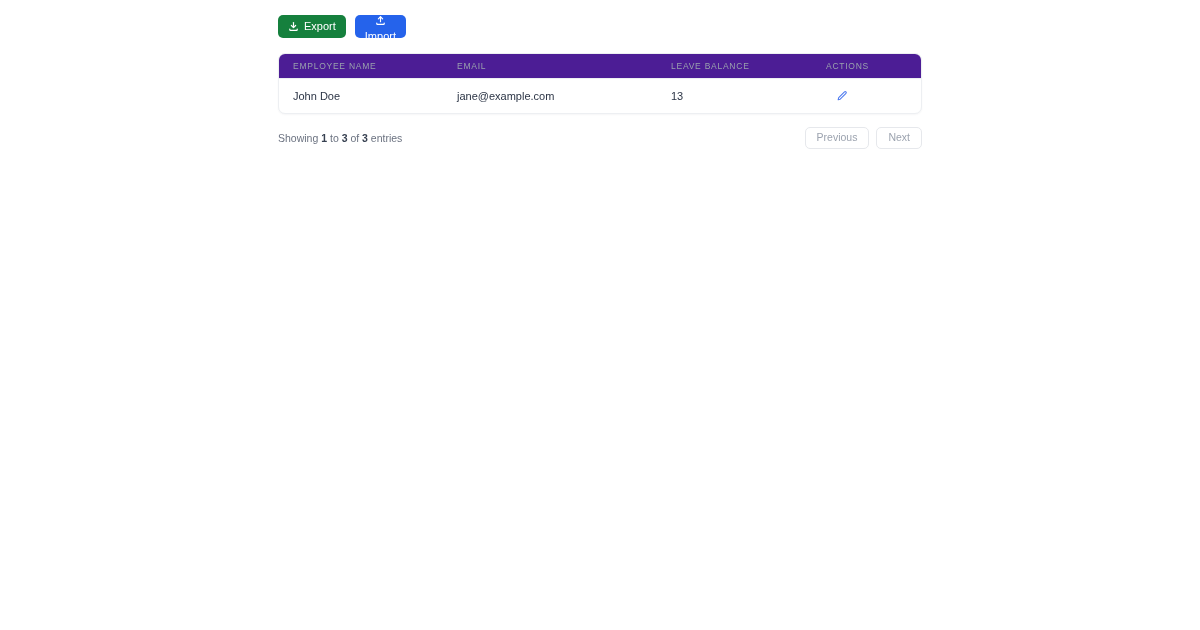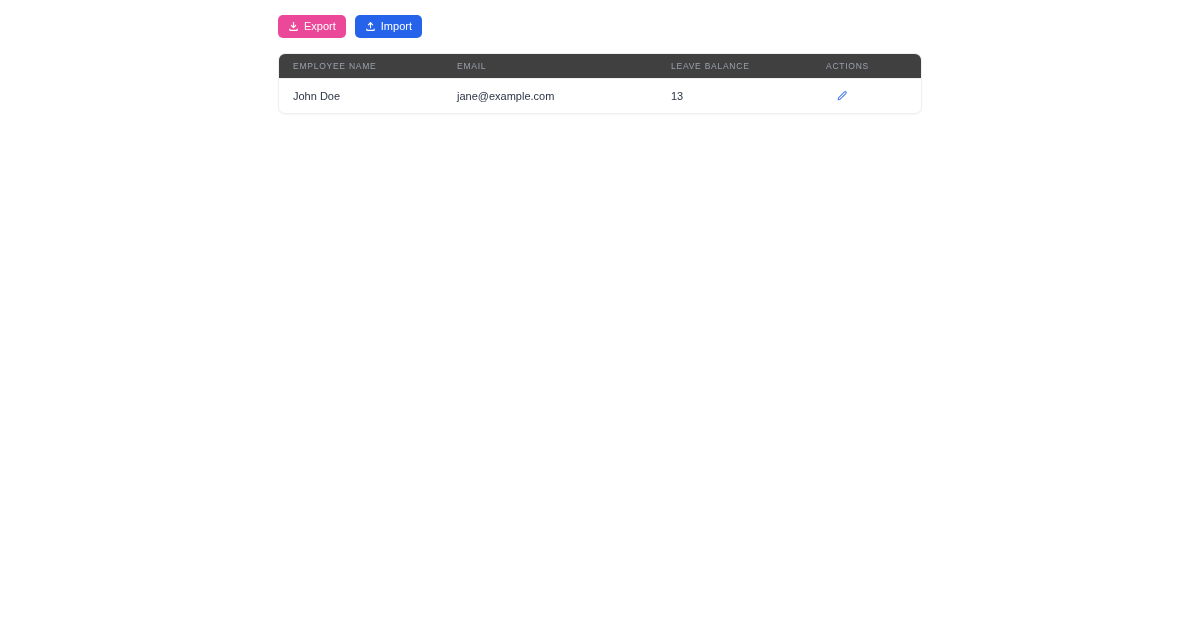--- a/index.html
+++ b/index.html
@@ -69,42 +69,42 @@
     padding: 0 10px;
     border: none;
     border-radius: 5px;
     font-family: "Liberation Sans", sans-serif;
     font-size: 11px;
     color: #ffffff;
     cursor: pointer;
     white-space: nowrap;
     line-height: 1;
   }
-  .btn-export { background: #ec4899; }
-  .btn-import { background: #2563eb; }
+  .btn-export { background: #15803d; }
+  .btn-import { background: #2563eb; flex-direction: column; }
   .btn svg { display: block; }
 
   
   .table-card {
     margin-top: 15px;
     border: 1px solid #edeff2;
     border-radius: 7px;
     background: #ffffff;
     overflow: hidden;
     box-shadow: 0 1px 2px rgba(16, 24, 40, 0.04);
   }
 
   table.data-table {
     width: 100%;
     border-collapse: collapse;
     table-layout: fixed;
   }
 
   table.data-table thead tr {
-    background: #404040;
+    background: #4c1d95;
   }
 
   table.data-table th {
     text-align: left;
     font-weight: 400;
     font-size: 8.5px;
     letter-spacing: 0.75px;
     color: #9aa1ae;
     text-transform: uppercase;
     padding: 7px 0 7px 0;
@@ -245,15 +245,23 @@
               </button>
             </td>
           </tr>
 
 
 
         </tbody>
       </table>
     </div>
 
+    <div class="table-footer">
+      <div class="entries-text"><span>Showing </span><span class="num">1</span><span> to </span><span class="num">3</span><span> of </span><span class="num">3</span><span> entries</span></div>
+
+      <div class="pagination">
+        <button class="page-btn">Previous</button>
+        <button class="page-btn">Next</button>
+      </div>
+    </div>
 
   </div>
 </div>
 
 </body></html>

